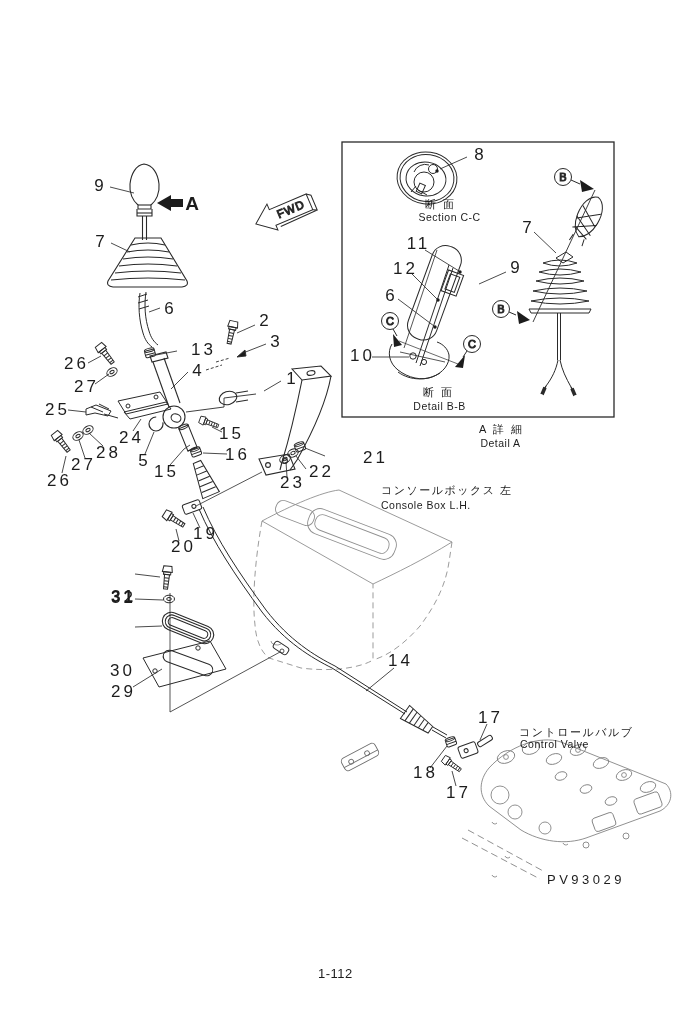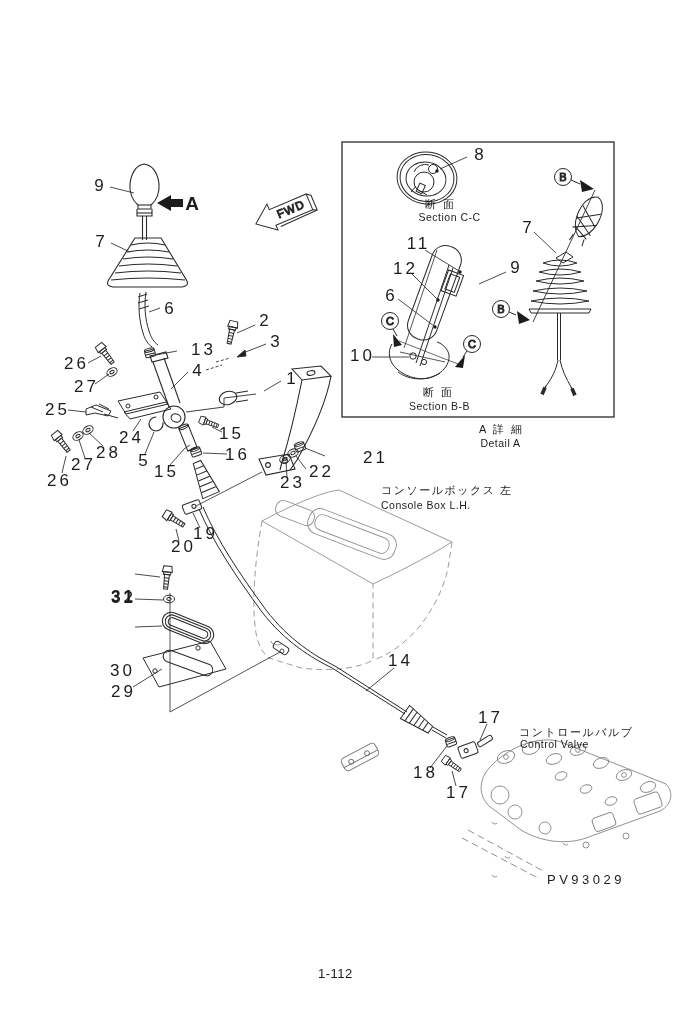--- a/index.html
+++ b/index.html
@@ -365,21 +365,21 @@
       <line x1="372" y1="357" x2="409" y2="357"></line>  
         <line x1="506" y1="272" x2="479" y2="284"></line>
       <line x1="534" y1="232" x2="556" y2="253"></line>
     </g>
   </svg>
 
 
   <div class="txt seclbl jp" style="left:421px;top:204px">断 面</div>
   <div class="txt seclbl" style="left:430px;top:217px">Section C-C</div>
   <div class="txt seclbl jp" style="left:419px;top:392px">断 面</div>
-  <div class="txt seclbl" style="left:420px;top:406px">Section B-B</div>
+  <div class="txt seclbl" style="left:420px;top:406px">Detail B-B</div>
   <div class="txt seclbl jp" style="left:482px;top:429px">A 詳 細</div>
   <div class="txt seclbl" style="left:481px;top:443px">Detail A</div>
 
   <div class="txt cap-jp" style="left:381px;top:483px">コンソールボックス 左</div>
   <div class="txt cap-en" style="left:381px;top:499px">Console Box L.H.</div>
   <div class="txt cap-jp" style="left:519px;top:725px">コントロールバルブ</div>
   <div class="txt cap-en" style="left:520px;top:738px">Control Valve</div>
 
   <div id="pv" class="txt" style="left:547px;top:872px">PV93029</div>
   <div id="pageno" class="txt" style="left:318px;top:966px">1-112</div>

